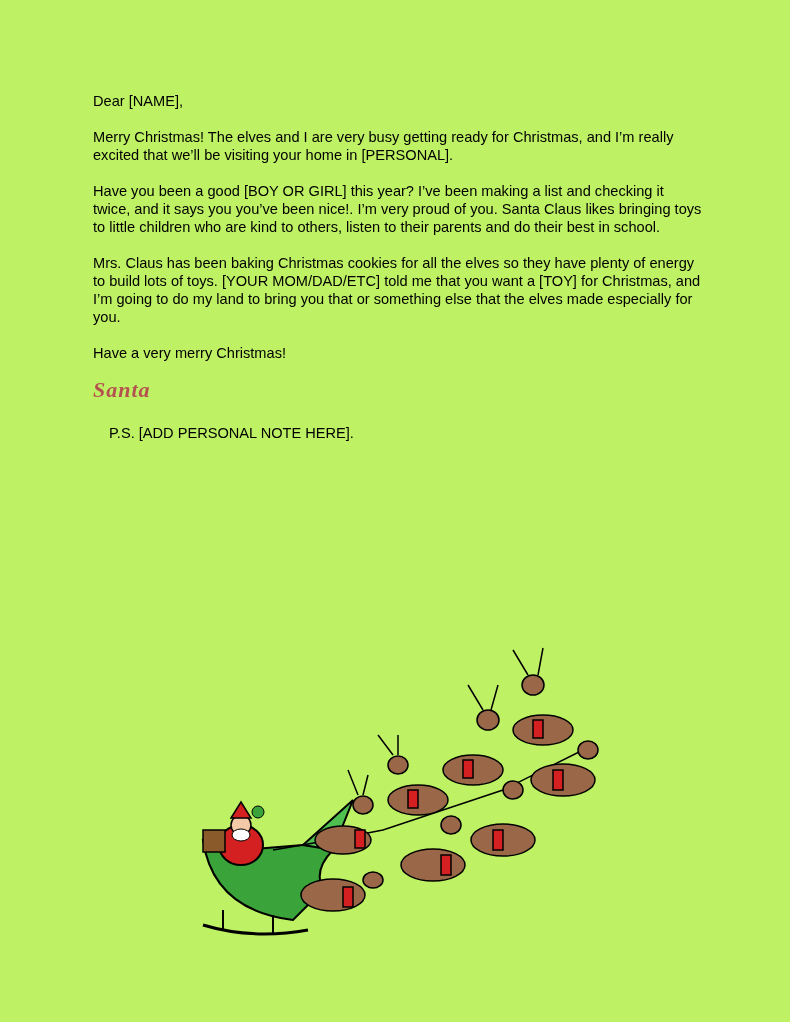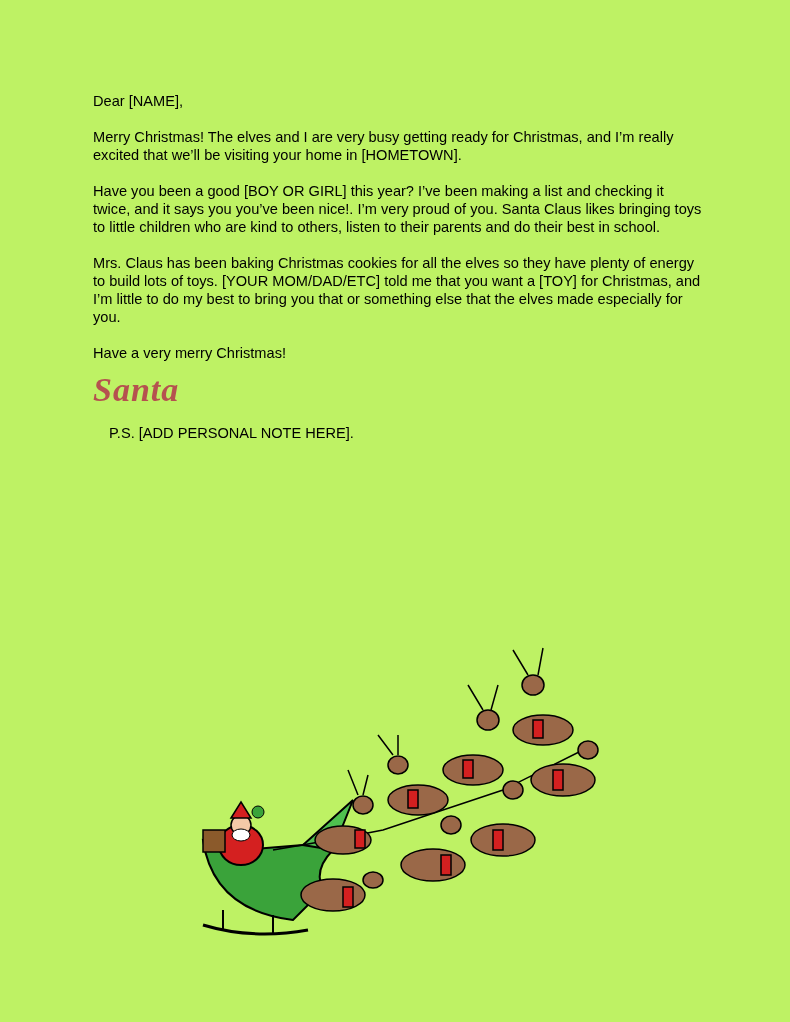--- a/index.html
+++ b/index.html
@@ -1,32 +1,32 @@
 <!DOCTYPE html>
 <html><head>
 <meta charset="utf-8">
 <style>
   html,body{margin:0;padding:0;background:#ffffff;}
   body{width:790px;height:1022px;position:relative;overflow:hidden;}
   .page{position:absolute;left:0;top:0;width:790px;height:1022px;background:#bef264;}
   .letter{position:absolute;left:93px;top:92px;width:610px;font-family:"Liberation Sans",sans-serif;font-size:14.6px;line-height:18px;color:#000;}
   .para{margin:0 0 18px 0;}
-  .sig{font-family:"Liberation Serif",serif;font-style:italic;font-weight:bold;font-size:34px;color:#b5524f;line-height:36px;margin:-8px 0 2px 0;letter-spacing:1px;}
+  .sig{font-family:"Liberation Serif",serif;font-style:italic;font-weight:bold;font-size:22px;color:#b5524f;line-height:36px;margin:-8px 0 2px 0;letter-spacing:1px;}
   .ps{margin:16px;}
   .illus{position:absolute;left:183px;top:640px;width:428px;height:315px;}
 </style>
 </head>
 <body>
 
 <div class="page">
   <div class="letter">
     <p class="para">Dear [NAME],</p>
-    <p class="para">Merry Christmas! The elves and I are very busy getting ready for Christmas, and I’m really excited that we’ll be visiting your home in [HOMETOWN].</p>
+    <p class="para">Merry Christmas! The elves and I are very busy getting ready for Christmas, and I’m really excited that we’ll be visiting your home in [PERSONAL].</p>
     <p class="para">Have you been a good [BOY OR GIRL] this year? I’ve been making a list and checking it twice, and it says you you’ve been nice!. I’m very proud of you. Santa Claus likes bringing toys to little children who are kind to others, listen to their parents and do their best in school.</p>
-    <p class="para">Mrs. Claus has been baking Christmas cookies for all the elves so they have plenty of energy to build lots of toys. [YOUR MOM/DAD/ETC] told me that you want a [TOY] for Christmas, and I’m little to do my best to bring you that or something else that the elves made especially for you.</p>
+    <p class="para">Mrs. Claus has been baking Christmas cookies for all the elves so they have plenty of energy to build lots of toys. [YOUR MOM/DAD/ETC] told me that you want a [TOY] for Christmas, and I’m going to do my land to bring you that or something else that the elves made especially for you.</p>
     <p class="para" style="">Have a very merry Christmas!</p>
     <div class="sig">Santa</div>
     <p class="ps">P.S. [ADD PERSONAL NOTE HERE].</p>
   </div>
 
   <svg class="illus" viewBox="0 0 428 315">
     <g>
       <path d="M20 200 Q30 270 110 280 L140 250 Q130 230 150 210 L160 190 L120 205 L60 210 Z" fill="#3aa33a" stroke="#000" stroke-width="2"></path>
       <path d="M120 205 L170 160 L150 210 Z" fill="#4fc04f" stroke="#000" stroke-width="2"></path>
       <path d="M20 285 Q70 300 125 290" fill="none" stroke="#000" stroke-width="3"></path>

